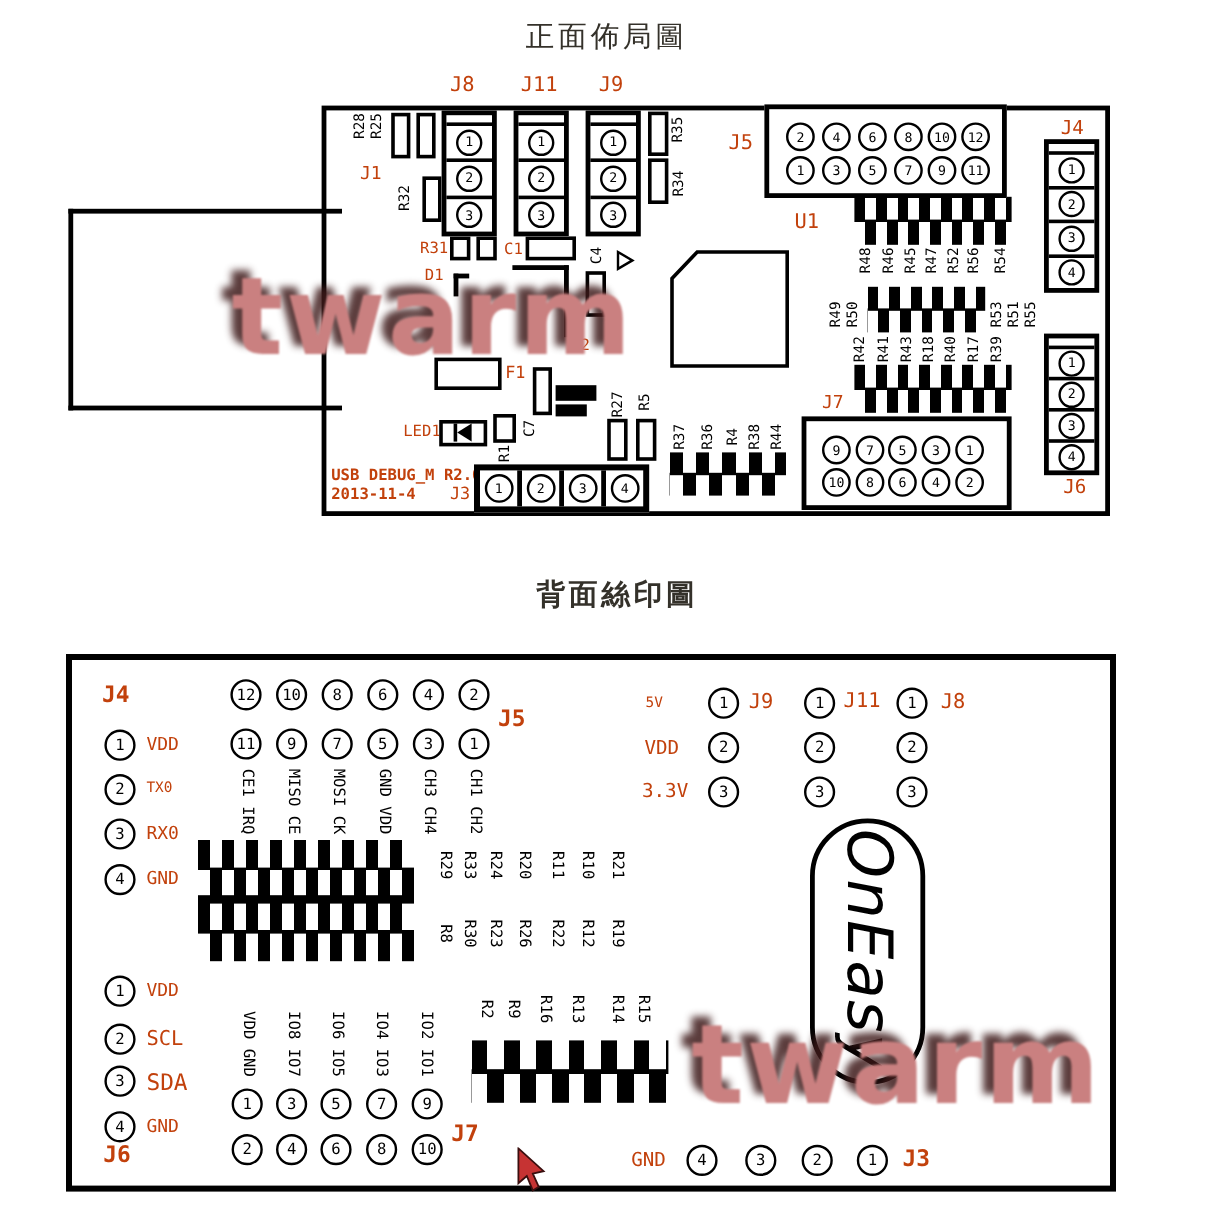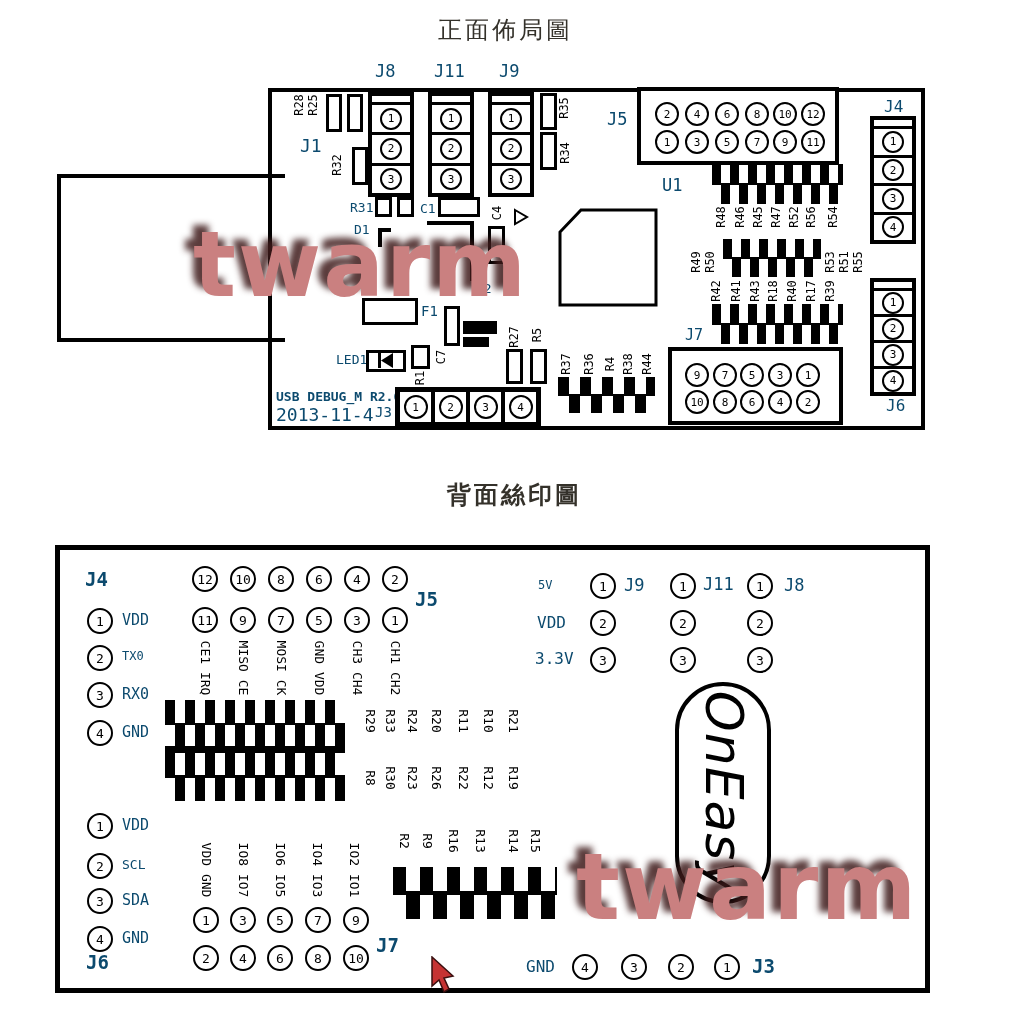--- a/index.html
+++ b/index.html
@@ -1,19 +1,19 @@
 <!DOCTYPE html>
 <html><head>
 <meta charset="utf-8">
 <style>
 html,body{margin:0;padding:0;background:#fff}
 .page{position:relative;width:1012px;height:1012px;background:#fff;overflow:hidden;font-family:"DejaVu Sans Mono",monospace}
 .board{position:absolute;box-sizing:border-box;border:4px solid #000;background:#fff}
 .board2{border-width:5px}
-.lbl{position:absolute;font-family:"DejaVu Sans Mono",monospace;color:#0c4a6e;white-space:pre;line-height:1}
+.lbl{position:absolute;font-family:"DejaVu Sans Mono",monospace;color:#c2410c;white-space:pre;line-height:1}
 .vl,.vr{position:absolute;font-family:"DejaVu Sans Mono",monospace;color:#000;white-space:pre;line-height:1.15;text-align:center;transform:translate(-50%,-50%) rotate(-90deg)}
 .vr{transform:translate(-50%,-50%) rotate(90deg)}
 .vl span,.vr span{display:block}
 .pin{position:absolute;box-sizing:border-box;border:2px solid #000;border-radius:50%;background:#fff;display:flex;align-items:center;justify-content:center;color:#000;z-index:6}
 .incell{position:static;flex:none}
 .p22{width:22px;height:22px;font-size:11px}
 .p24{width:24px;height:24px;font-size:11px}
 .p26{width:26px;height:26px;font-size:13px}
 .pad{position:absolute;box-sizing:border-box;border:3px solid #000;background:#fff}
 .fill{position:absolute;background:#000}
@@ -81,21 +81,21 @@
         <div class="pin incell p22">2</div>
       </div>
     <div class="cell">
         <div class="pin incell p22">3</div>
       </div>
   </div>
 
   <div class="vl" style="left:307px;top:105px;font-size:12px"><span>R28</span><span>R25</span></div>
   <div class="pad" style="left:326px;top:94px;width:16px;height:38px"></div>
   <div class="pad" style="left:347px;top:94px;width:16px;height:38px"></div>
-  <div class="lbl" style="left:300px;top:137px;font-size:18px">J1</div>
+  <div class="lbl" style="left:300px;top:137px;font-size:15px">J1</div>
   <div class="vl" style="left:338px;top:165px;font-size:12px">R32</div>
   <div class="pad" style="left:352px;top:147px;width:16px;height:38px"></div>
   <div class="pad" style="left:540px;top:93px;width:17px;height:37px"></div>
   <div class="vl" style="left:565px;top:108px;font-size:12px">R35</div>
   <div class="pad" style="left:540px;top:132px;width:17px;height:38px"></div>
   <div class="vl" style="left:566px;top:153px;font-size:12px">R34</div>
 
   <div class="lbl" style="left:350px;top:201px;font-size:13px">R31</div>
   <div class="pad" style="left:375px;top:197px;width:17px;height:20px"></div>
   <div class="pad" style="left:397px;top:197px;width:17px;height:20px"></div>
@@ -124,21 +124,21 @@
   <div class="lbl" style="left:336px;top:353px;font-size:13px">LED1</div>
   <div class="pad" style="left:366px;top:350px;width:40px;height:22px"></div>
   <svg class="shape" style="left:378px;top:353px" width="18" height="16">
       <rect x="0" y="0" width="3" height="15" fill="#000"></rect>
       <polygon points="3,7.5 15,0 15,15" fill="#000"></polygon>
     </svg>
   <div class="pad" style="left:411px;top:345px;width:19px;height:24px"></div>
   <div class="vl" style="left:421px;top:378px;font-size:12px">R1</div>
 
   <div class="lbl" style="left:276px;top:390px;font-size:13px;font-weight:bold">USB DEBUG_M R2.0</div>
-  <div class="lbl" style="left:276px;top:406px;font-size:18px;font-weight:normal">2013-11-4</div>
+  <div class="lbl" style="left:276px;top:406px;font-size:13px;font-weight:bold">2013-11-4</div>
   <div class="lbl" style="left:375px;top:405px;font-size:14px">J3</div>
   <div class="connh" style="left:395px;top:387px;width:146px;height:40px">
     <div class="cell">
         <div class="pin incell p24">1</div>
       </div>
     <div class="cell">
         <div class="pin incell p24">2</div>
       </div>
     <div class="cell">
         <div class="pin incell p24">3</div>
@@ -309,23 +309,23 @@
   <div class="pin p26" style="left:747px;top:610px">2</div>
   <div class="pin p26" style="left:747px;top:647px">3</div>
   <div class="lbl" style="left:784px;top:577px;font-size:17px">J8</div>
 
   <div class="logo" style="left:675px;top:682px;width:96px;height:222px"></div>
   <div class="logotext" style="left:724px;top:792px;font-size:52px">OnEasy</div>
 
   <div class="pin p26" style="left:87px;top:813px">1</div>
   <div class="lbl" style="left:122px;top:818px;font-size:15px">VDD</div>
   <div class="pin p26" style="left:87px;top:853px">2</div>
-  <div class="lbl" style="left:122px;top:858px;font-size:13px">SCL</div>
+  <div class="lbl" style="left:122px;top:858px;font-size:17px">SCL</div>
   <div class="pin p26" style="left:87px;top:888px">3</div>
-  <div class="lbl" style="left:122px;top:893px;font-size:15px">SDA</div>
+  <div class="lbl" style="left:122px;top:893px;font-size:19px">SDA</div>
   <div class="pin p26" style="left:87px;top:926px">4</div>
   <div class="lbl" style="left:122px;top:931px;font-size:15px">GND</div>
   <div class="lbl" style="left:86px;top:953px;font-size:19px;font-weight:bold">J6</div>
 
   <div class="vr" style="left:206px;top:870px;font-size:13px">VDD GND</div>
   <div class="vr" style="left:243px;top:870px;font-size:13px">IO8 IO7</div>
   <div class="vr" style="left:280px;top:870px;font-size:13px">IO6 IO5</div>
   <div class="vr" style="left:317px;top:870px;font-size:13px">IO4 IO3</div>
   <div class="vr" style="left:354px;top:870px;font-size:13px">IO2 IO1</div>
   <div class="pin p26" style="left:193px;top:907px">1</div>

